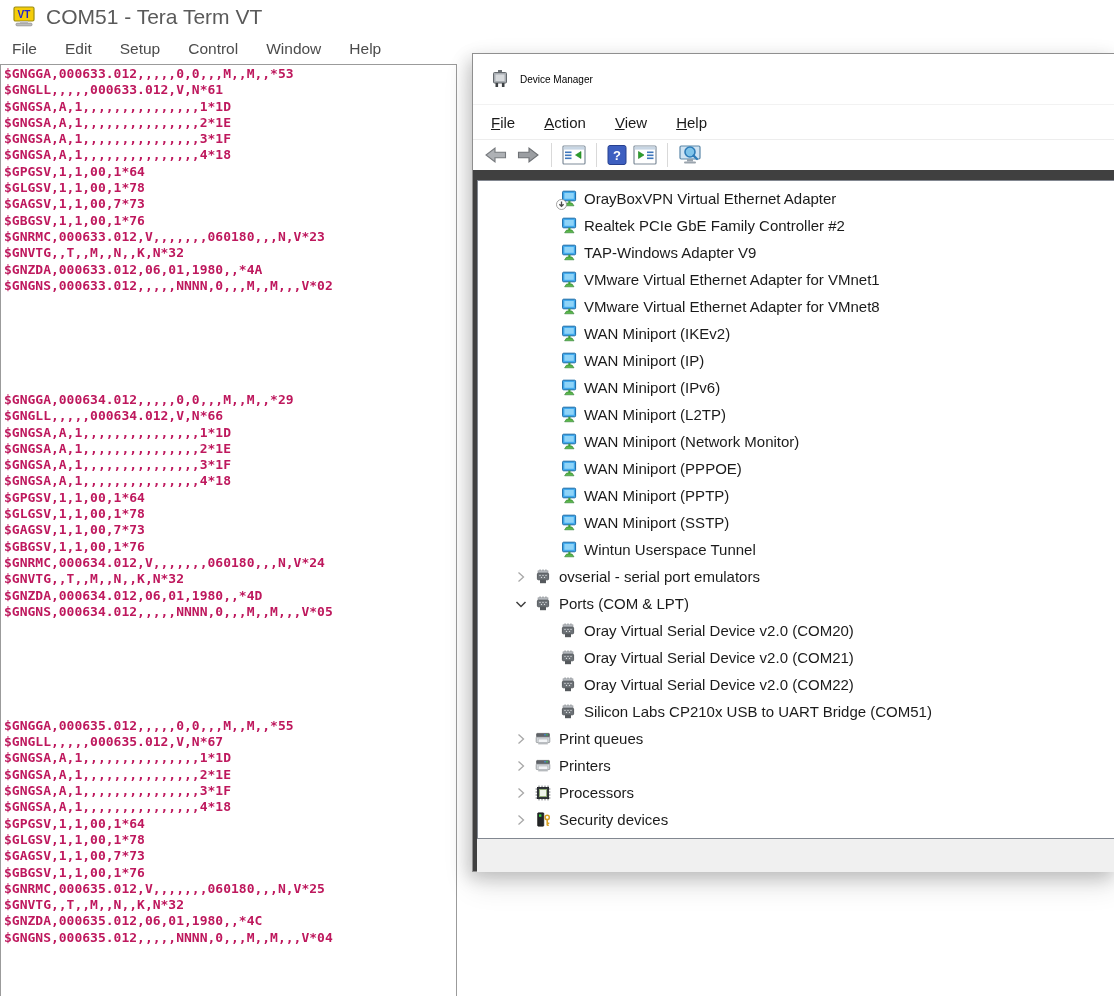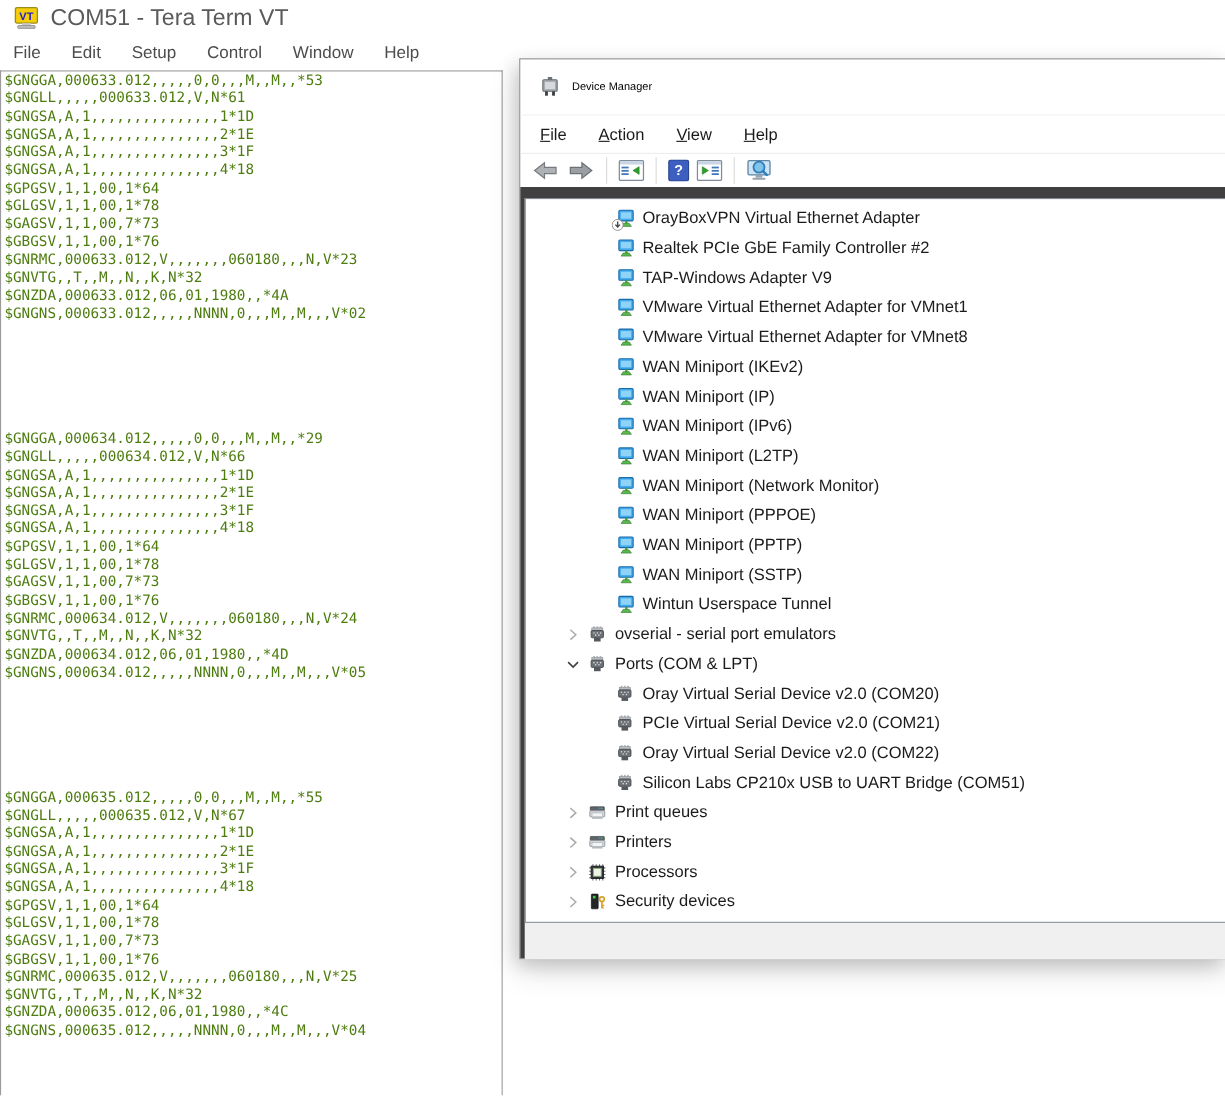--- a/index.html
+++ b/index.html
@@ -11,21 +11,21 @@
   .tt-window{position:absolute;left:0;top:0;width:457px;height:772px;background:#fff;}
   .tt-titlebar{height:34px;display:flex;align-items:center;padding-left:12px;}
   .tt-icon{width:24px;height:22px;display:inline-flex;flex:none;}
   .tt-title{color:#5a5a5a;font-size:21px;margin-left:10px;white-space:nowrap;}
   .tt-menubar{height:30px;display:flex;align-items:center;color:#4c4c4c;font-size:15.5px;padding-left:12px;}
   .tt-menu-item{margin-right:28px;cursor:default;}
   .tt-terminal{
     position:absolute;left:0;top:64px;width:457px;height:932px;box-sizing:border-box;
     border-top:1px solid #9b9b9b;border-left:1px solid #9b9b9b;border-right:1px solid #9b9b9b;
     background:#fff;padding:1px 0 0 3px;overflow:hidden;
-    font-family:"DejaVu Sans Mono", monospace;font-size:13px;font-weight:400;color:#4d7c0f;
+    font-family:"DejaVu Sans Mono", monospace;font-size:13px;font-weight:700;color:#be185d;
   }
   .t-line{height:16.3px;line-height:16.3px;white-space:pre;}
 
   
   .dm-window{
     position:absolute;left:472px;top:53px;width:644px;height:819px;background:#fff;
     border:1px solid #8f8f8f;box-sizing:border-box;
     box-shadow:-4px 6px 16px rgba(0,0,0,0.18), 0 12px 28px rgba(0,0,0,0.12);
   }
   .dm-titlebar{height:50px;display:flex;align-items:center;padding-left:17px;font-size:10px;color:#000;}
@@ -414,21 +414,21 @@
               <rect x="11.1" y="1.4" width="1.6" height="1.6" fill="#b0b4b8"></rect>
               <rect x="4" y="2.8" width="10" height="2.4" fill="#b9bdc1" stroke="#8f9397" stroke-width="0.6"></rect>
               <rect x="3.4" y="5.2" width="11.2" height="6.6" rx="1" fill="#6d7277" stroke="#43474b" stroke-width="0.8"></rect>
               <circle cx="6" cy="7.4" r="0.7" fill="#d9dcde"></circle>
               <circle cx="9" cy="7.4" r="0.7" fill="#d9dcde"></circle>
               <circle cx="12" cy="7.4" r="0.7" fill="#d9dcde"></circle>
               <circle cx="7.5" cy="9.4" r="0.7" fill="#d9dcde"></circle>
               <circle cx="10.5" cy="9.4" r="0.7" fill="#d9dcde"></circle>
               <rect x="6" y="11.8" width="6" height="3.4" fill="#55595d"></rect>
             </svg></span>
-          <span class="tree-label">PCIe Virtual Serial Device v2.0 (COM21)</span>
+          <span class="tree-label">Oray Virtual Serial Device v2.0 (COM21)</span>
         </div>
         <div class="tree-row lvl2">
           <span class="chev"></span>
           <span class="tree-icon"><svg width="18" height="18" viewBox="0 0 18 18">
               <rect x="5.3" y="1.4" width="1.6" height="1.6" fill="#b0b4b8"></rect>
               <rect x="8.2" y="1.4" width="1.6" height="1.6" fill="#b0b4b8"></rect>
               <rect x="11.1" y="1.4" width="1.6" height="1.6" fill="#b0b4b8"></rect>
               <rect x="4" y="2.8" width="10" height="2.4" fill="#b9bdc1" stroke="#8f9397" stroke-width="0.6"></rect>
               <rect x="3.4" y="5.2" width="11.2" height="6.6" rx="1" fill="#6d7277" stroke="#43474b" stroke-width="0.8"></rect>
               <circle cx="6" cy="7.4" r="0.7" fill="#d9dcde"></circle>

